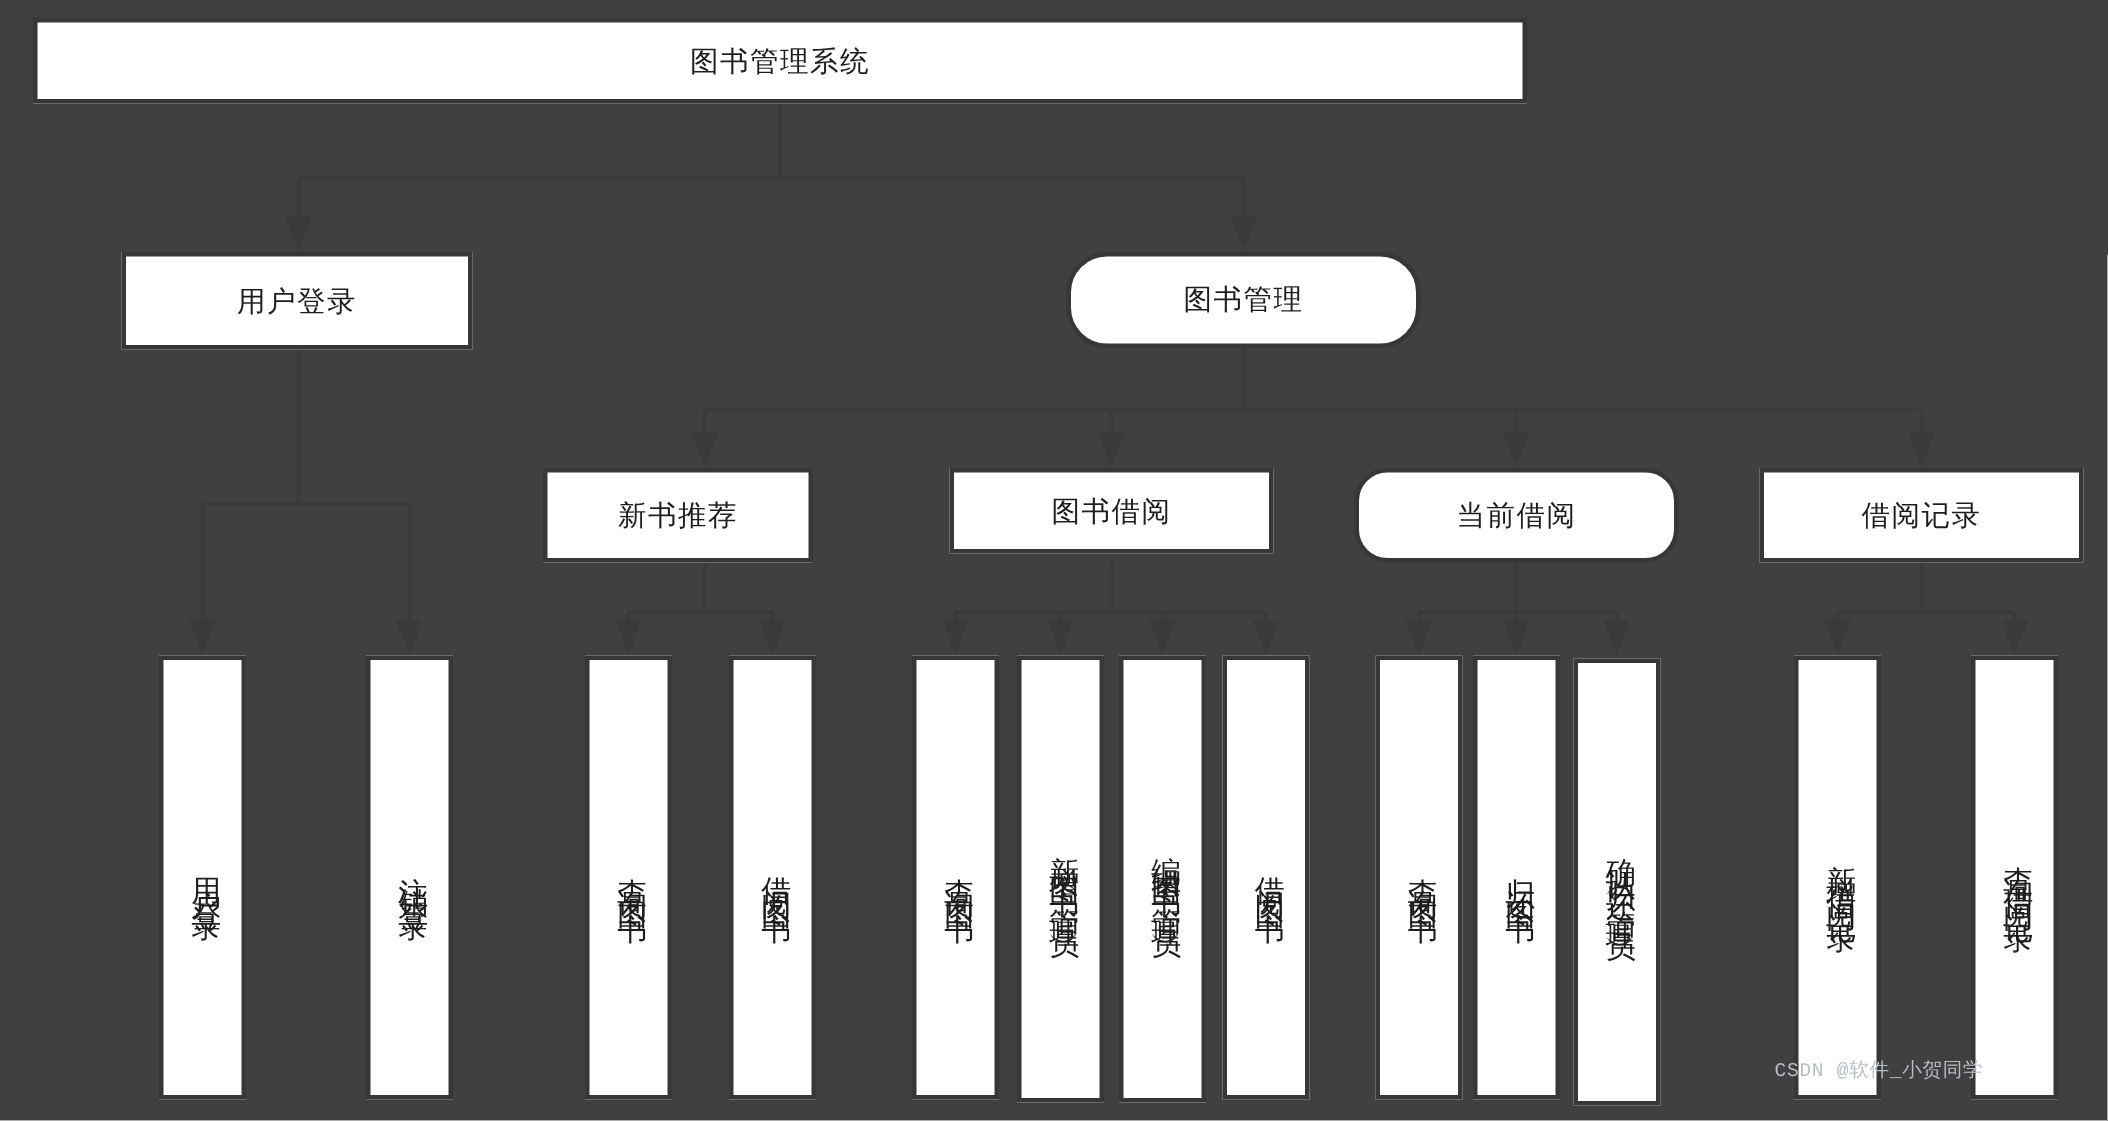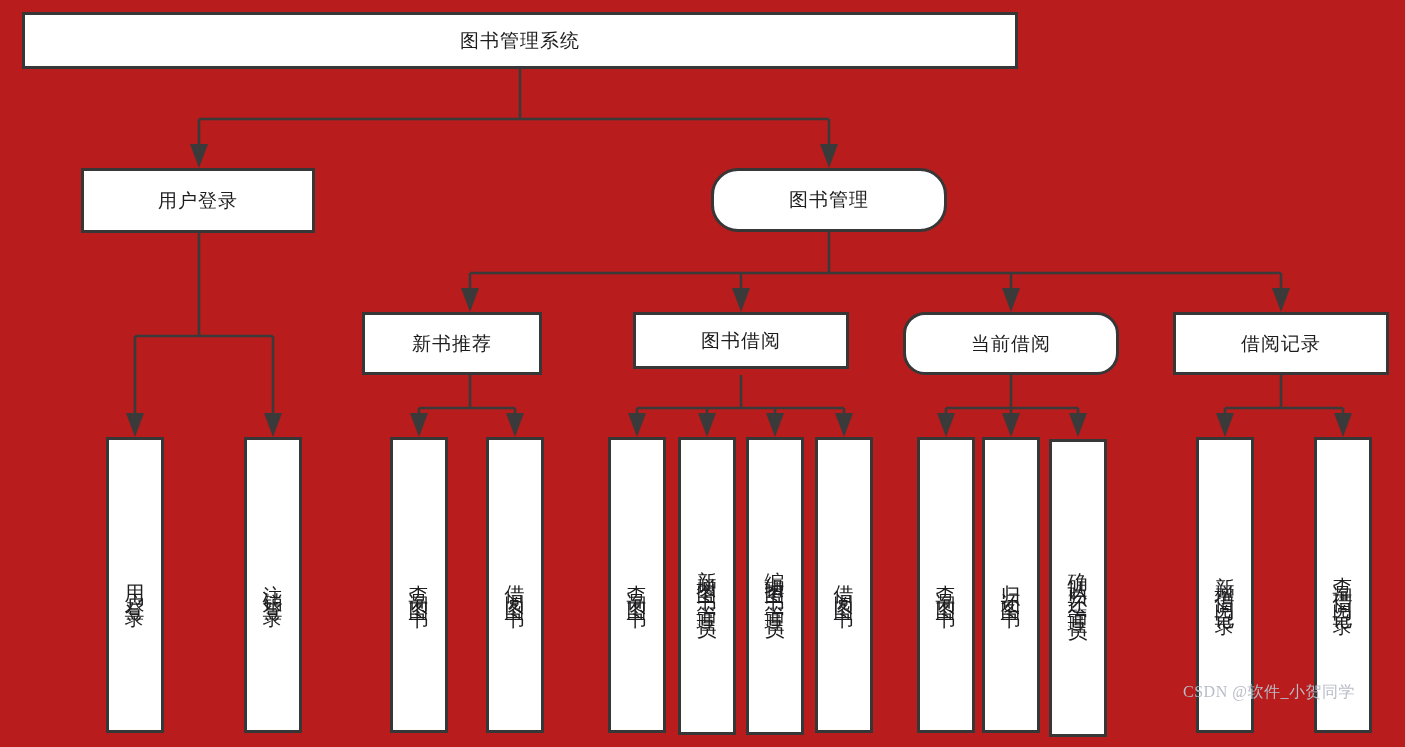--- a/index.html
+++ b/index.html
@@ -1,21 +1,21 @@
 <!DOCTYPE html>
 <html><head>
 <meta charset="utf-8">
 <style>
   html,body{margin:0;padding:0;background:#ffffff;}
   #canvas{
     position:relative;
     width:1405px;height:747px;
-    background:#b91c1c;
+    background:#404040;
     overflow:hidden;
-    font-family:Liberation Serif, serif;
+    font-family:Liberation Mono, monospace;
   }
   #wires{position:absolute;left:0;top:0;width:1405px;height:747px;}
   .hbox{
     position:absolute;
     box-sizing:border-box;
     border:3px solid #373737;
     background:#ffffff;
     display:flex;align-items:center;justify-content:center;
     font-size:19px;color:#1d1d1f;
     letter-spacing:1px;
@@ -29,22 +29,22 @@
     display:flex;align-items:center;justify-content:center;
     writing-mode:vertical-rl;
     text-orientation:mixed;
     font-size:20px;color:#1d1d1f;
     letter-spacing:8px;
     line-height:1;
     z-index:2;
   }
   .watermark{
     position:absolute;
-    left:1183px;top:682px;
-    font-size:16px;
+    left:1183px;top:704px;
+    font-size:13px;
     color:#b8bcc6;
     letter-spacing:0.5px;
     z-index:5;
     white-space:nowrap;
   }
 </style>
 </head>
 <body>
 
 <div id="canvas">

